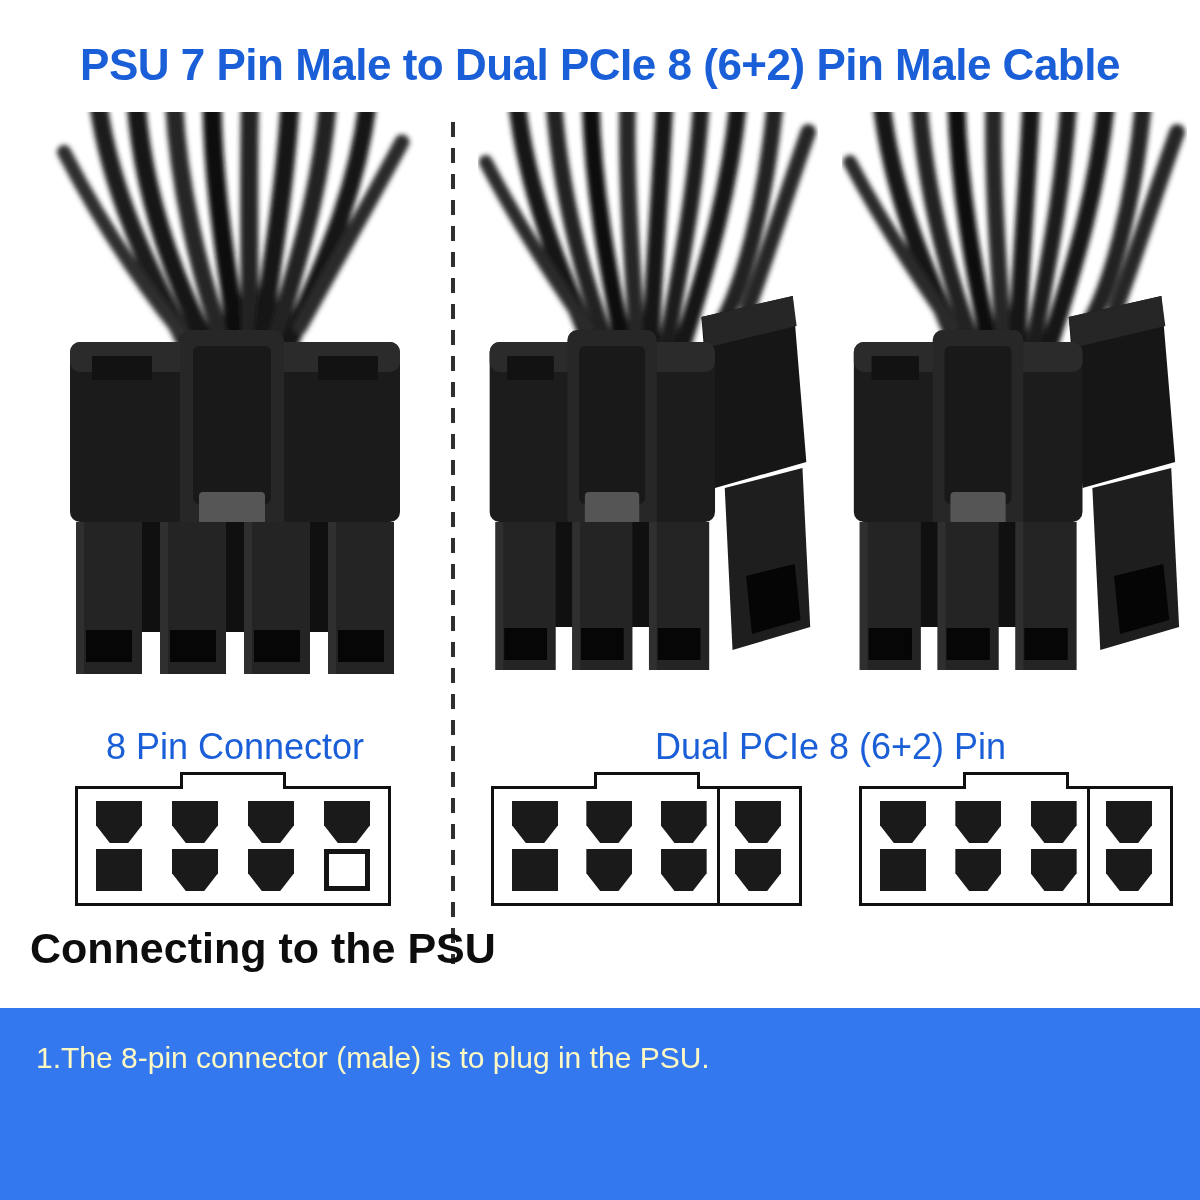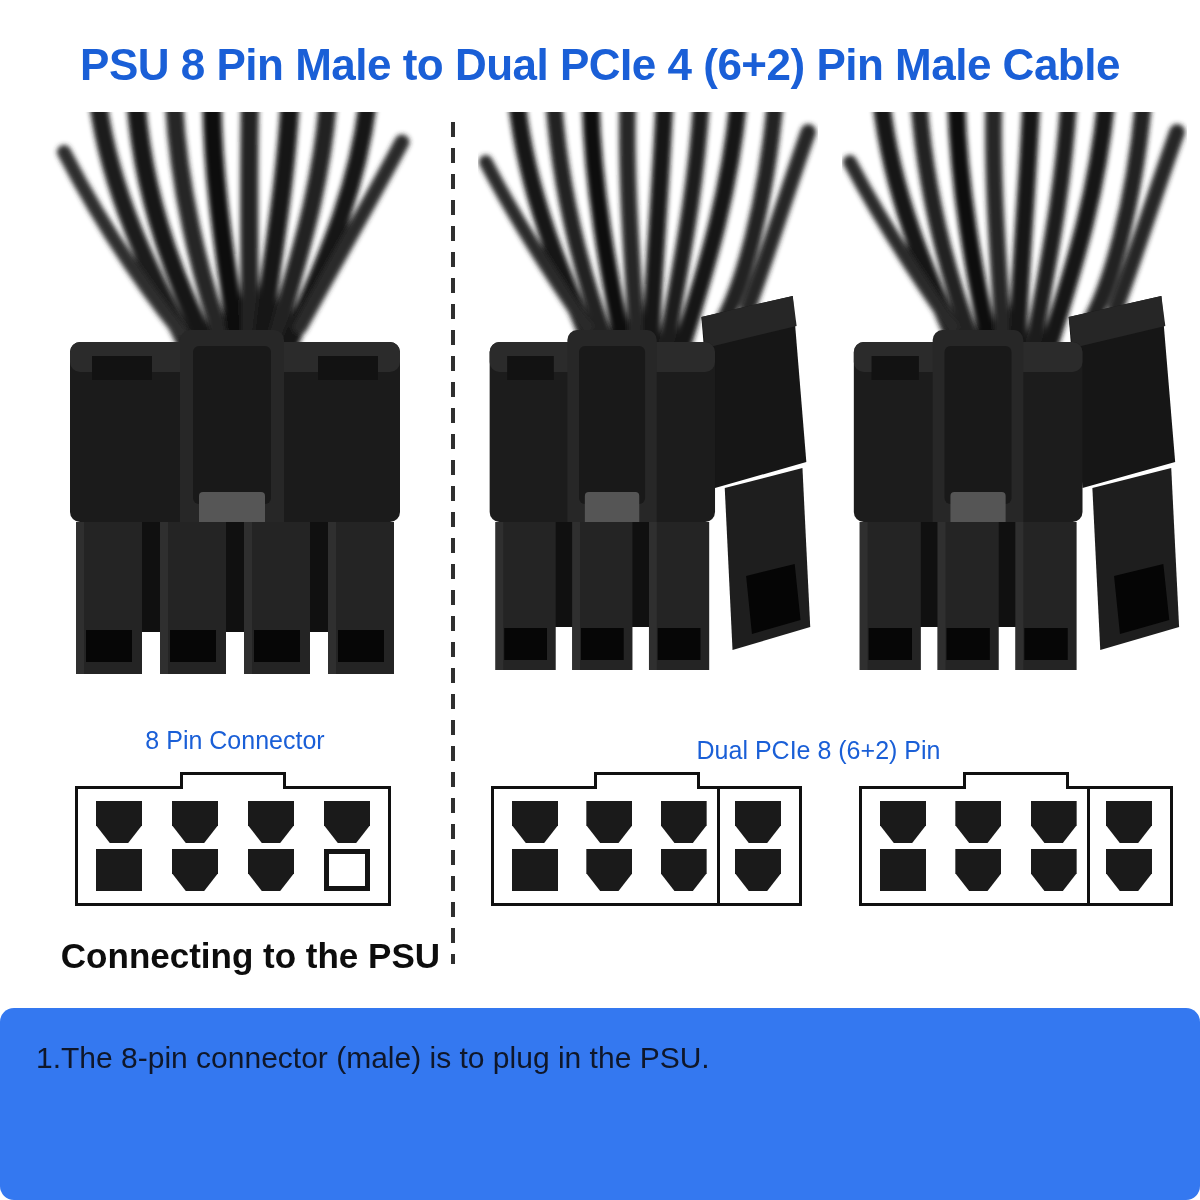--- a/index.html
+++ b/index.html
@@ -13,25 +13,25 @@
     font-size:44px; font-weight:700; letter-spacing:-0.5px; white-space:nowrap;
     color:var(--title-blue,#1a5fd7);
   }
   .photo { position:absolute; }
   .photo svg { width:100%; height:100%; display:block; }
   .separator {
     position:absolute; left:451px; top:122px; width:4px; height:842px;
     background:repeating-linear-gradient(to bottom,#2f2f2f 0 15px,transparent 15px 26px);
   }
   .section-label {
-    position:absolute; top:726px; font-size:25px; text-align:center;
+    position:absolute; top:726px; font-size:36px; text-align:center;
     color:var(--label-blue,#1a5fd7); white-space:nowrap;
   }
   .label-left  { left:50px;  width:370px; }
-  .label-right { left:464px; width:709px;margin-top:10px; }
+  .label-right { left:476px; width:709px; }
   .diagram {
     position:absolute; top:786px; height:120px;
     border:3px solid #101010; background:#fff;
   }
   .diagram-psu   { left:75px;  width:316px; }
   .diagram-pcie1 { left:491px; width:311px; }
   .diagram-pcie2 { left:859px; width:314px; }
   .tab {
     position:absolute; top:-17px; left:50%; transform:translateX(-50%);
     width:106px; height:17px; background:#fff;
@@ -42,37 +42,37 @@
     justify-content:space-evenly; padding:6px 18px;
   }
   .pin-row { display:flex; justify-content:space-between; }
   .pin { width:46px; height:42px; background:var(--pin-black,#1a1a1a); }
   .pin-penta { clip-path:polygon(0 0,100% 0,100% 58%,70% 100%,30% 100%,0 58%); }
   .pin-outline { background:#fff; border:5px solid #141414; }
   .divider {
     position:absolute; top:-3px; bottom:-3px; left:73%; width:3px; background:#101010;
   }
   .caption {
-    position:absolute; top:924px; font-size:35px; font-weight:700;
-    color:var(--caption-black,#0d0d0d); text-align:right; white-space:nowrap;margin-top:12px;
+    position:absolute; top:924px; font-size:43px; font-weight:700;
+    color:var(--caption-black,#0d0d0d); text-align:right; white-space:nowrap;
   }
   .caption-left  { left:30px;  width:410px; }
   .caption-right { left:480px; width:710px; }
   .banner {
     position:absolute; left:0; top:1008px; width:1200px; height:192px;
-    background:var(--banner-blue,#3478f0); color:#0f172a; padding:24px 0 0 36px;border-radius:14px;
+    background:var(--banner-blue,#3478f0); color:#fef9c3; padding:24px 0 0 36px;
   }
   .banner p { font-size:30px; line-height:52px; white-space:nowrap; }
 </style>
 </head>
 <body>
 
 <div class="page">
 
-  <h1 class="title">PSU 8 Pin Male to Dual PCIe 4 (6+2) Pin Male Cable</h1>
+  <h1 class="title">PSU 7 Pin Male to Dual PCIe 8 (6+2) Pin Male Cable</h1>
 
   <div class="photo" style="left:50px; top:112px; width:370px; height:600px;">
     <svg viewBox="0 0 370 600" preserveAspectRatio="none">
       <defs>
           <filter id="blurA" x="-20%" y="-20%" width="140%" height="140%">
             <feGaussianBlur stdDeviation="2.5"></feGaussianBlur>
           </filter>
         </defs>
       <g fill="none" stroke-linecap="round" filter="url(#blurA)">
         <path d="M48 -10 C 60 80, 100 160, 138 235" stroke="#1f1f1f" stroke-width="18"></path>

